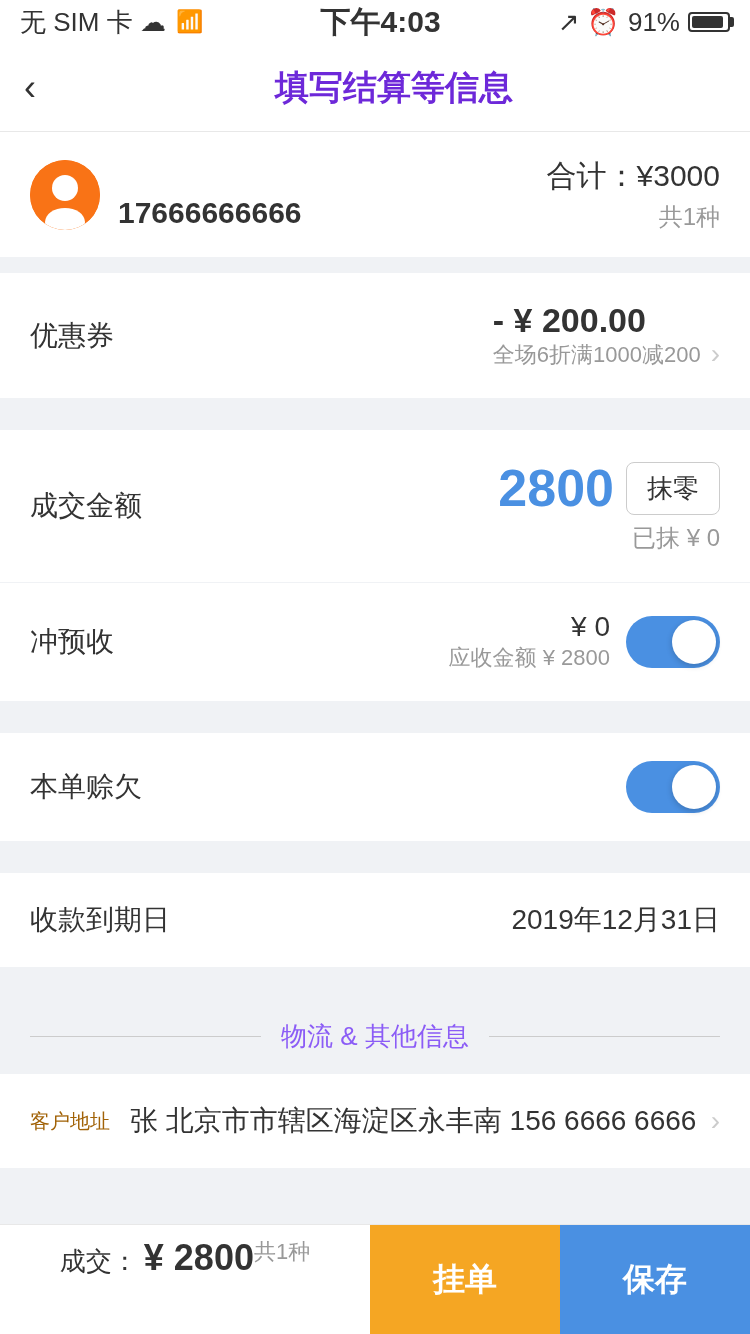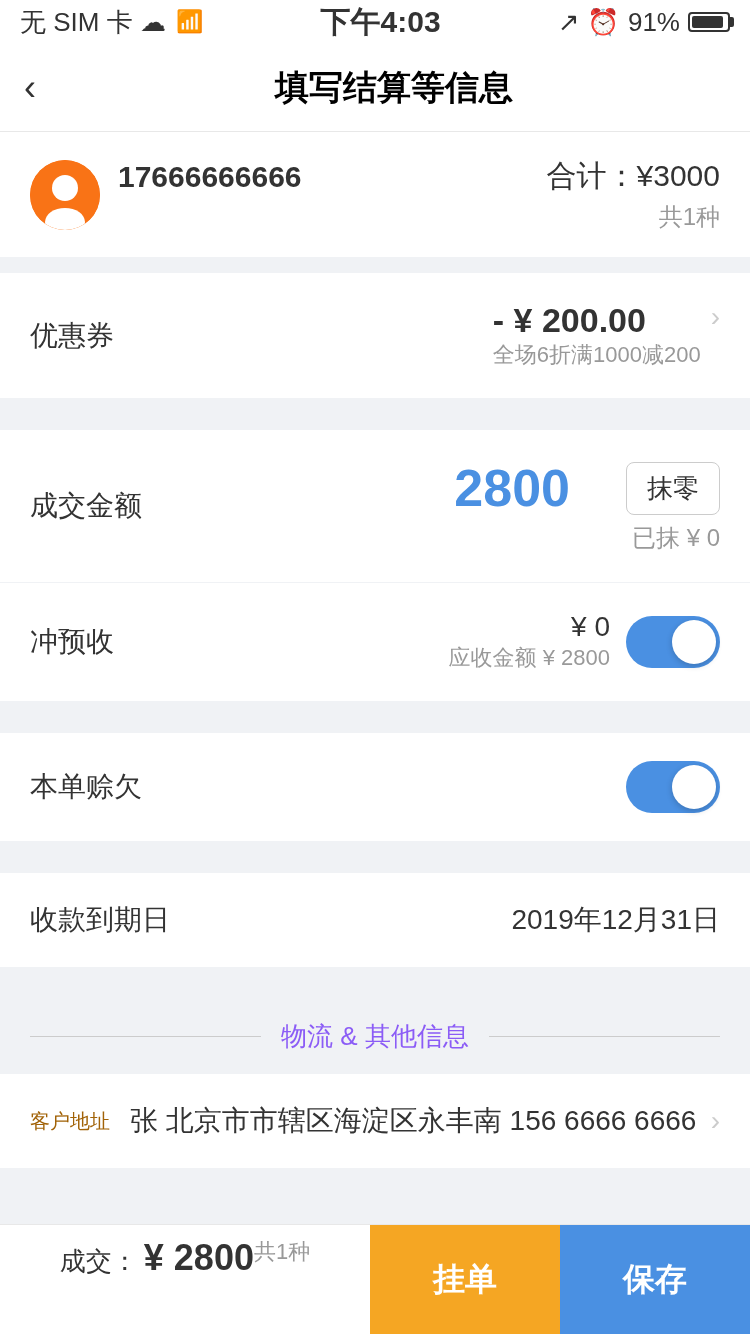--- a/index.html
+++ b/index.html
@@ -70,42 +70,42 @@
     .nav-back {
       position: absolute;
       left: 24px;
       font-size: 36px;
       color: #333;
       cursor: pointer;
     }
     .nav-title {
       font-size: 34px;
       font-weight: 600;
-      color: #000000;
+      color: #6d28d9;
       margin-left: 38px;
     }
 
     
     .content {
       flex: 1;
       padding-bottom: 120px;
     }
 
     
     .user-card {
       background: #fff;
       padding: 24px 30px;
       display: flex;
       align-items: center;
       justify-content: space-between;
       margin-bottom: 16px;
     }
     .user-info-left {
       display: flex;
-      align-items: flex-start;
+      align-items: flex-end;
       gap: 18px;
     }
     .avatar {
       width: 70px;
       height: 70px;
       border-radius: 50%;
       background: #f97316;
       display: flex;
       align-items: center;
       justify-content: center;
@@ -144,21 +144,21 @@
       align-items: center;
       justify-content: space-between;
       margin-bottom: 16px;
     }
     .coupon-label {
       font-size: 28px;
       color: #333;
     }
     .coupon-right {
       display: flex;
-      align-items: flex-start;
+      align-items: flex-end;
       gap: 10px;
     }
     .coupon-discount {
       font-size: 34px;
       font-weight: 600;
       color: #333;
     }
     .coupon-sub {
       font-size: 22px;
       color: #999;
@@ -205,21 +205,20 @@
       color: #4a90e2;
     }
     .round-btn {
       border: 1px solid #ccc;
       border-radius: 8px;
       padding: 8px 20px;
       font-size: 26px;
       color: #333;
       background: #fff;
       cursor: pointer;
-      margin-left: 44px;
     }
     .amount-sub {
       font-size: 24px;
       color: #999;
       text-align: right;
       margin-top: 4px;
     }
     .form-value-col {
       text-align: right;
     }

